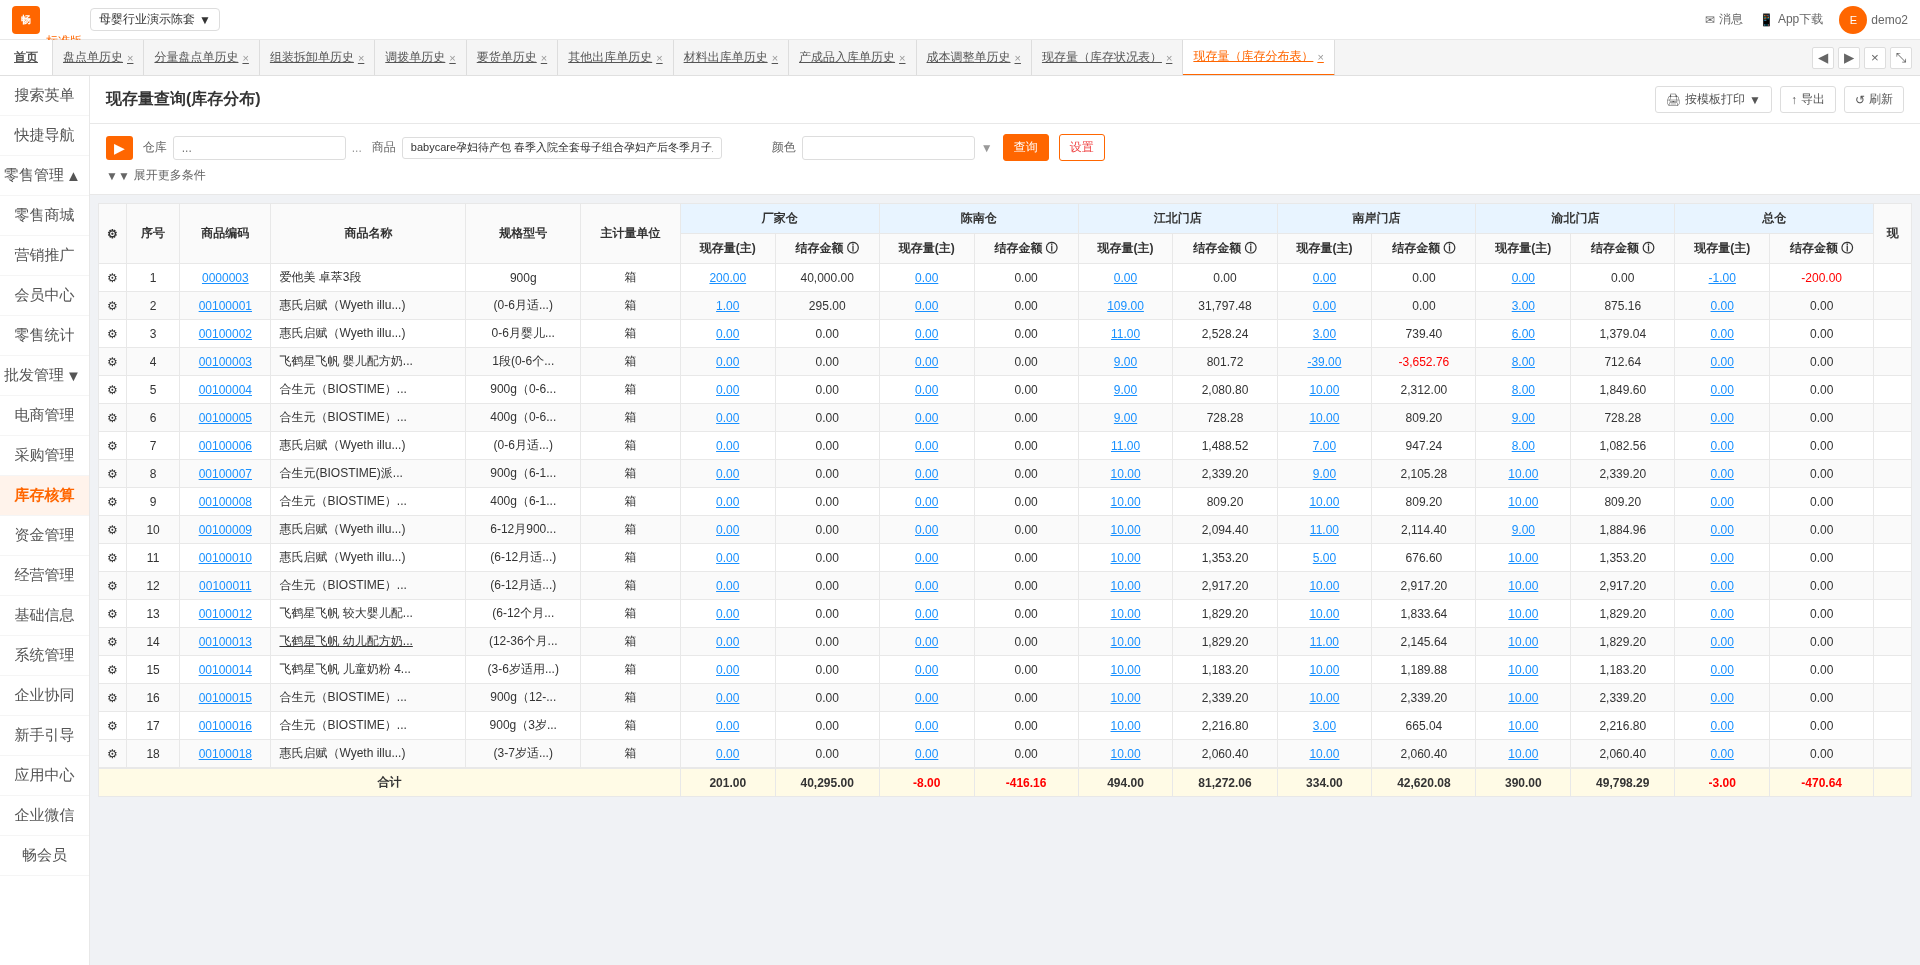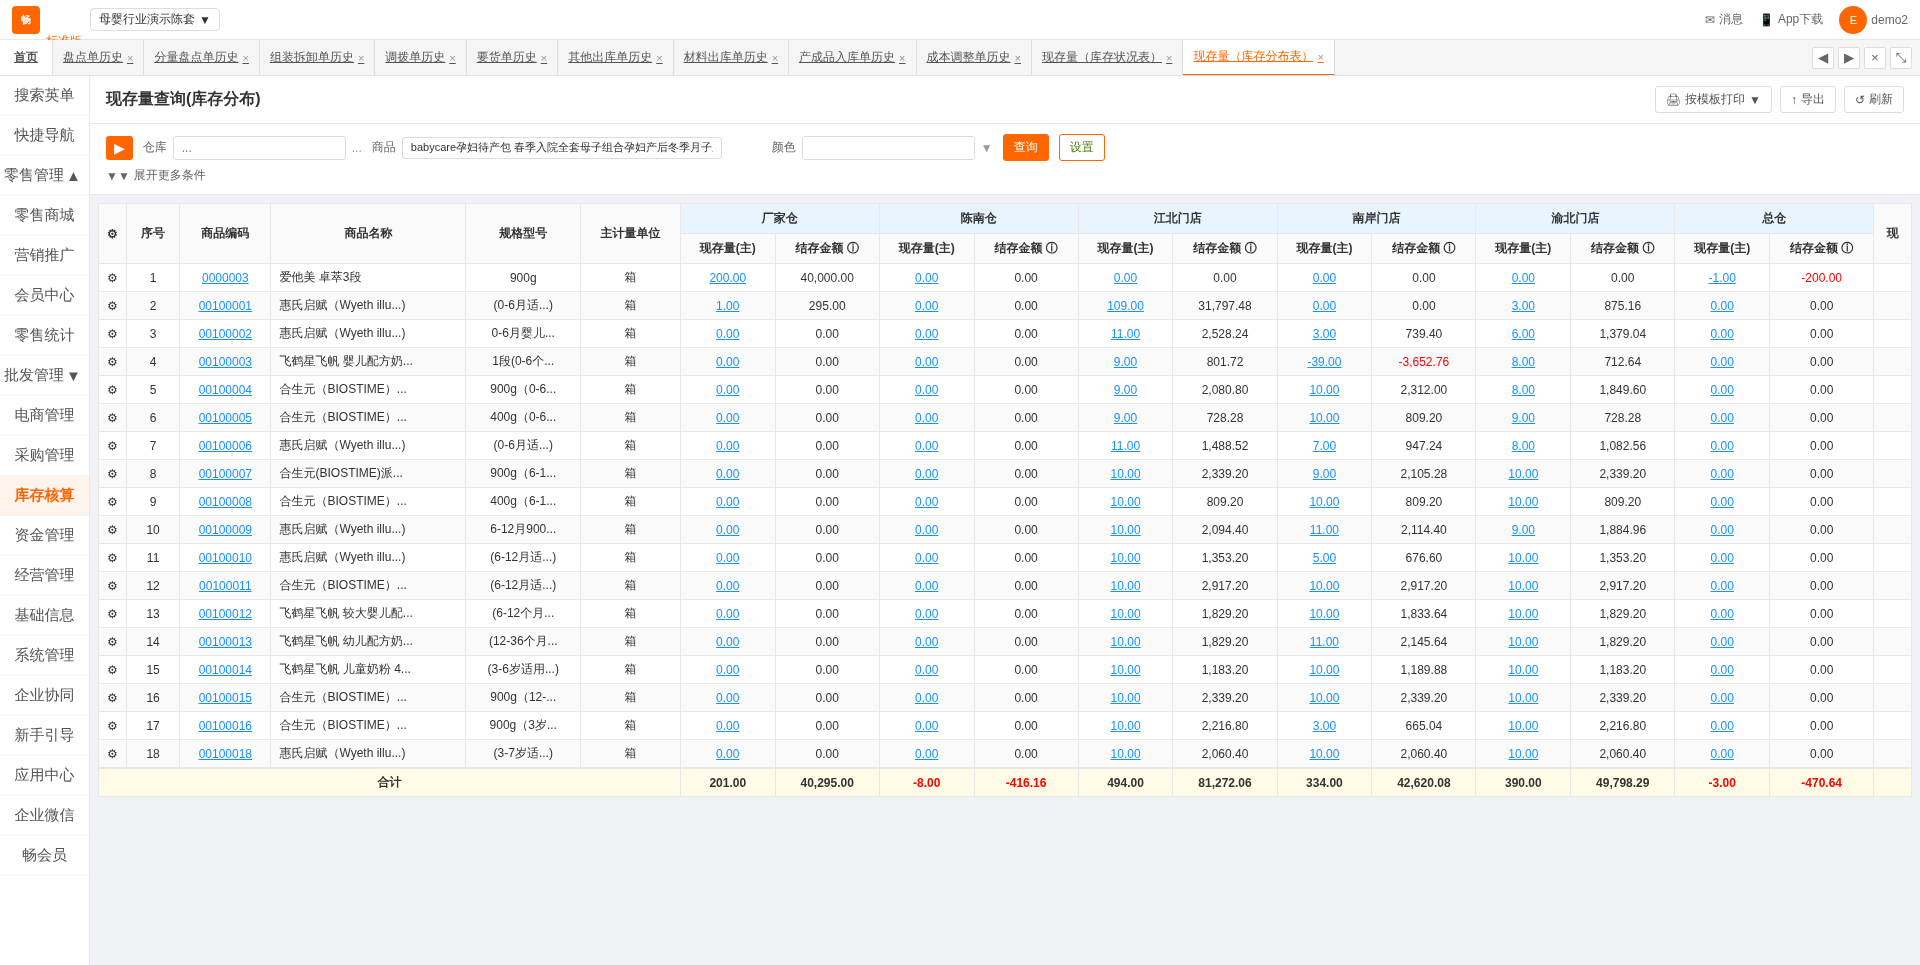--- a/index.html
+++ b/index.html
@@ -32,21 +32,21 @@
     .sidebar-item.active { color: #ff6600; background: #fff3eb; font-weight: bold; }
     .sidebar-item.has-arrow { display: flex; align-items: center; justify-content: flex-start; gap: 2px; }
 
     
     .main { flex: 1; overflow: hidden; display: flex; flex-direction: column; background: #f0f2f5; }
     .page-header { background: #fff; padding: 10px 16px; border-bottom: 1px solid #e8e8e8; display: flex; align-items: center; justify-content: space-between; }
     .page-title { font-size: 16px; font-weight: bold; color: #333; }
     .page-actions { display: flex; align-items: center; gap: 8px; }
     .btn-action { padding: 4px 10px; border: 1px solid #ddd; background: #fff; border-radius: 3px; cursor: pointer; font-size: 12px; display: flex; align-items: center; gap: 4px; color: #555; }
     .btn-primary { background: #ff6600; color: #fff; border-color: #ff6600; }
-    .btn-secondary { background: #fff; color: #4d7c0f; border-color: #ff6600; }
+    .btn-secondary { background: #fff; color: #ef4444; border-color: #ff6600; }
 
     
     .filter-bar { background: #fff; padding: 10px 16px; border-bottom: 1px solid #e8e8e8; }
     .filter-row { display: flex; align-items: center; gap: 10px; }
     .filter-item { display: flex; align-items: center; gap: 6px; }
     .filter-label { color: #666; white-space: nowrap; }
     .filter-input { border: 1px solid #ddd; padding: 4px 8px; border-radius: 3px; font-size: 12px; min-width: 80px; }
     .filter-input-long { min-width: 320px; color: #333; font-size: 11px; }
     .filter-dots { color: #999; }
     .expand-btn { display: flex; align-items: center; gap: 4px; color: #666; cursor: pointer; font-size: 12px; margin-top: 6px; }
@@ -503,21 +503,21 @@
     <td><span class="link">10.00</span></td>
     <td>1,829.20</td>
     <td><span class=" link">0.00</span></td>
     <td>0.00</td>
     <td></td>
   </tr>
             <tr>
     <td><span>⚙</span></td>
     <td>14</td>
     <td><span class="link">00100013</span></td>
-    <td style="text-align:left;">飞鹤星飞帆 幼儿配方奶...</td>
+    <td style="text-align:left;text-decoration:underline;">飞鹤星飞帆 幼儿配方奶...</td>
     <td>(12-36个月...</td>
     <td>箱</td>
     <td><span class="link">0.00</span></td>
     <td>0.00</td>
     <td><span class="link">0.00</span></td>
     <td>0.00</td>
     <td><span class="link">10.00</span></td>
     <td>1,829.20</td>
     <td><span class=" link">11.00</span></td>
     <td>2,145.64</td>

